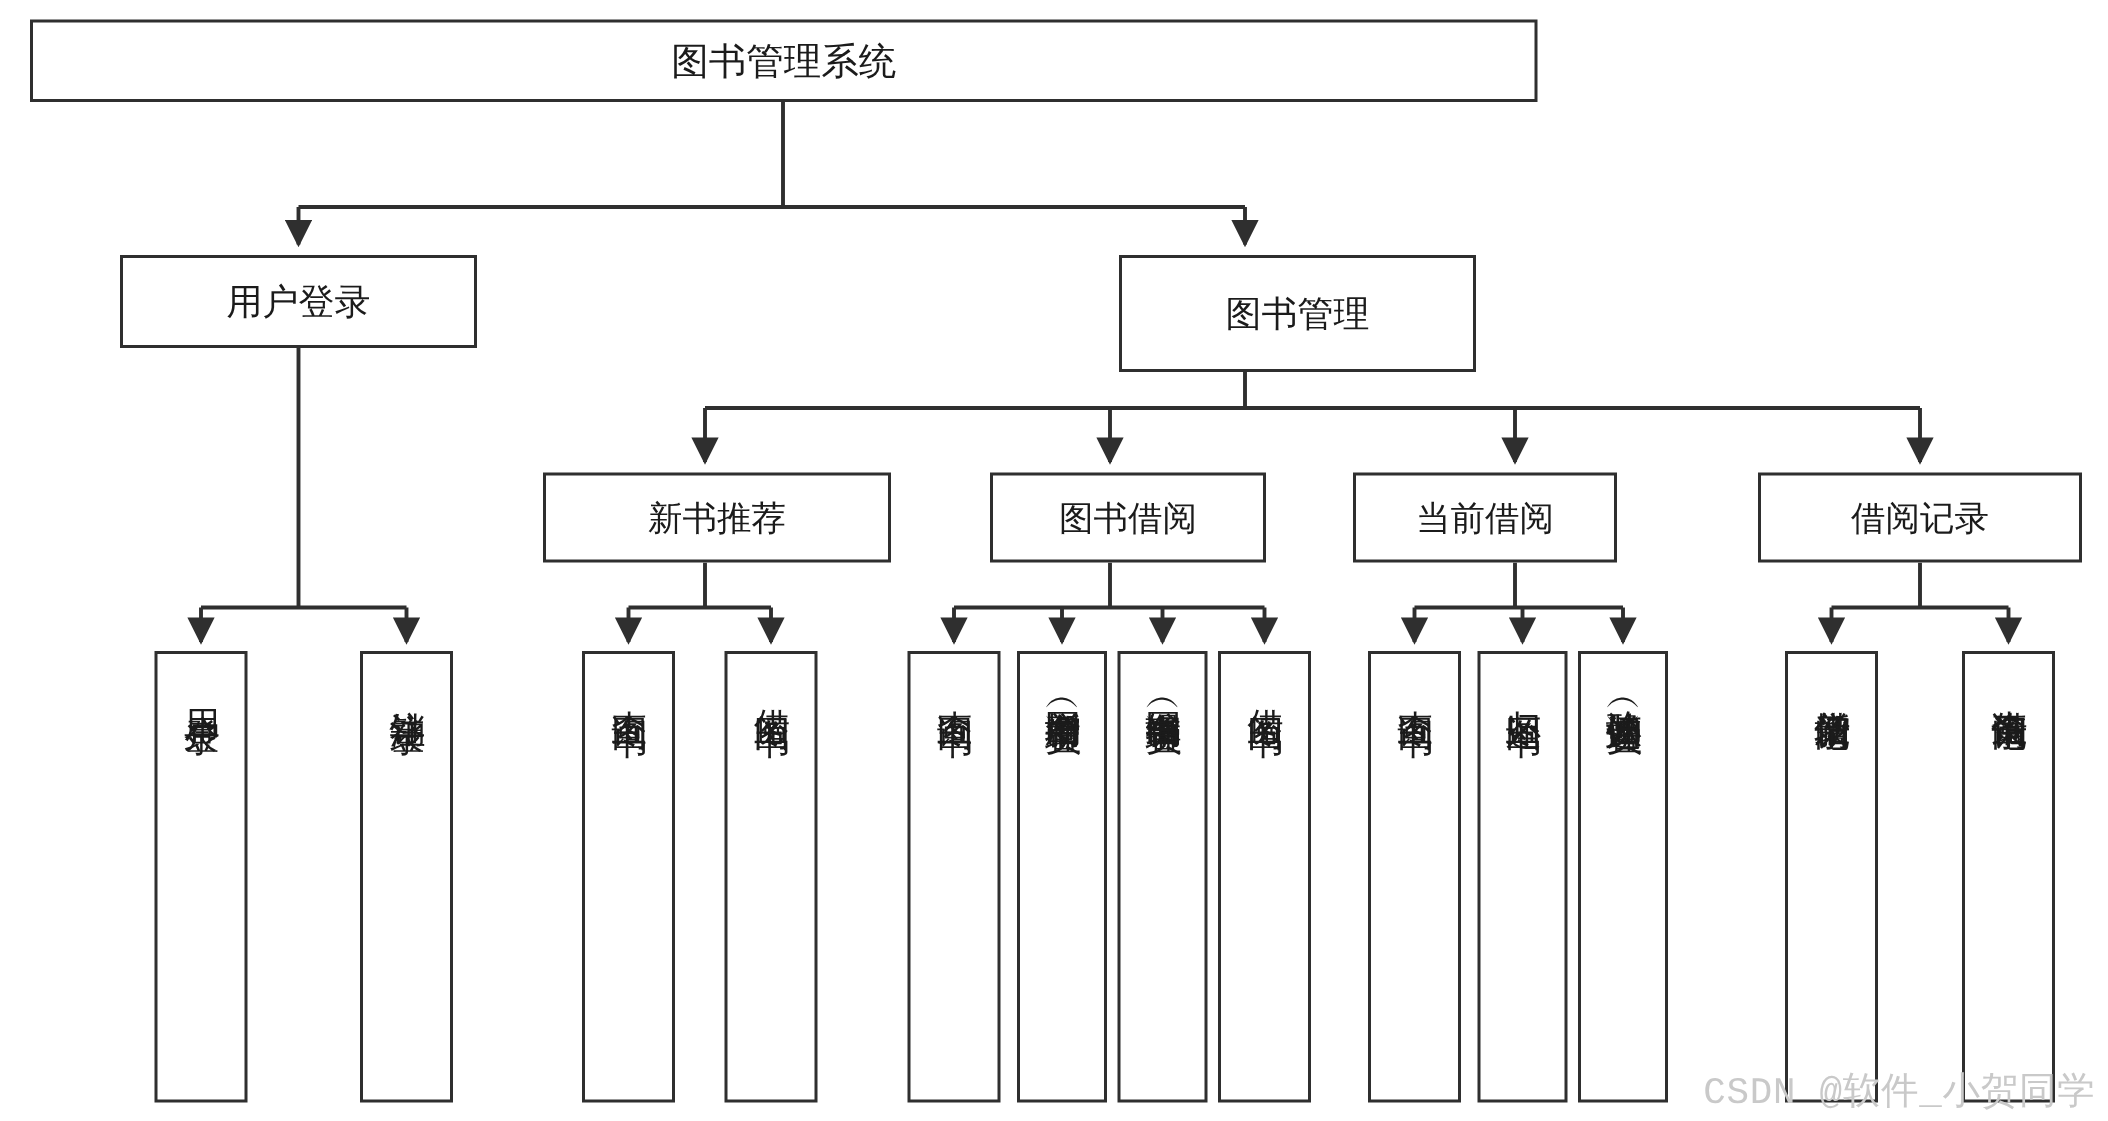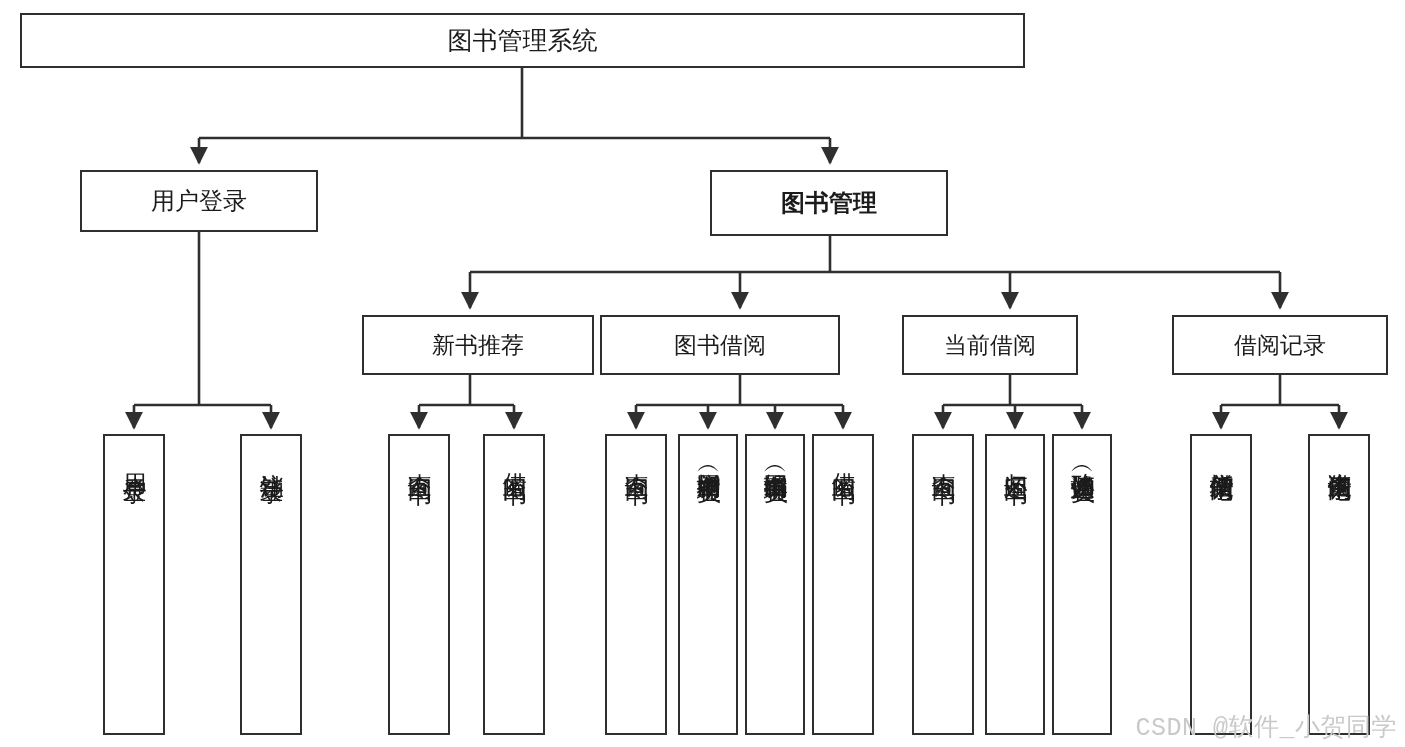--- a/index.html
+++ b/index.html
@@ -127,28 +127,28 @@
     </g>
   </svg>
 
   <div class="node level-root" id="node-root" style="left: 20px; top: 13px; width: 1005px; height: 55px;">
     <span>图书管理系统</span>
   </div>
 
   <div class="node level-2" id="node-l2-0" style="left: 80px; top: 170px; width: 238px; height: 62px;">
     <span>用户登录</span>
   </div>
-  <div class="node level-2" id="node-l2-1" style="left: 710px; top: 170px; width: 238px; height: 66px; font-weight: bold;">
+  <div class="node level-2" id="node-l2-1" style="left: 746px; top: 170px; width: 238px; height: 78px;">
     <span>图书管理</span>
   </div>
 
   <div class="node level-3" id="node-l3-0" style="left: 362px; top: 315px; width: 232px; height: 60px;">
     <span>新书推荐</span>
   </div>
-  <div class="node level-3" id="node-l3-1" style="left: 600px; top: 315px; width: 240px; height: 60px;">
+  <div class="node level-3" id="node-l3-1" style="left: 660px; top: 315px; width: 184px; height: 60px;">
     <span>图书借阅</span>
   </div>
   <div class="node level-3" id="node-l3-2" style="left: 902px; top: 315px; width: 176px; height: 60px;">
     <span>当前借阅</span>
   </div>
   <div class="node level-3" id="node-l3-3" style="left: 1172px; top: 315px; width: 216px; height: 60px;">
     <span>借阅记录</span>
   </div>
 
   <div class="node leaf" id="node-leaf-0" style="left: 103px; top: 434px; width: 62px; height: 301px;">

